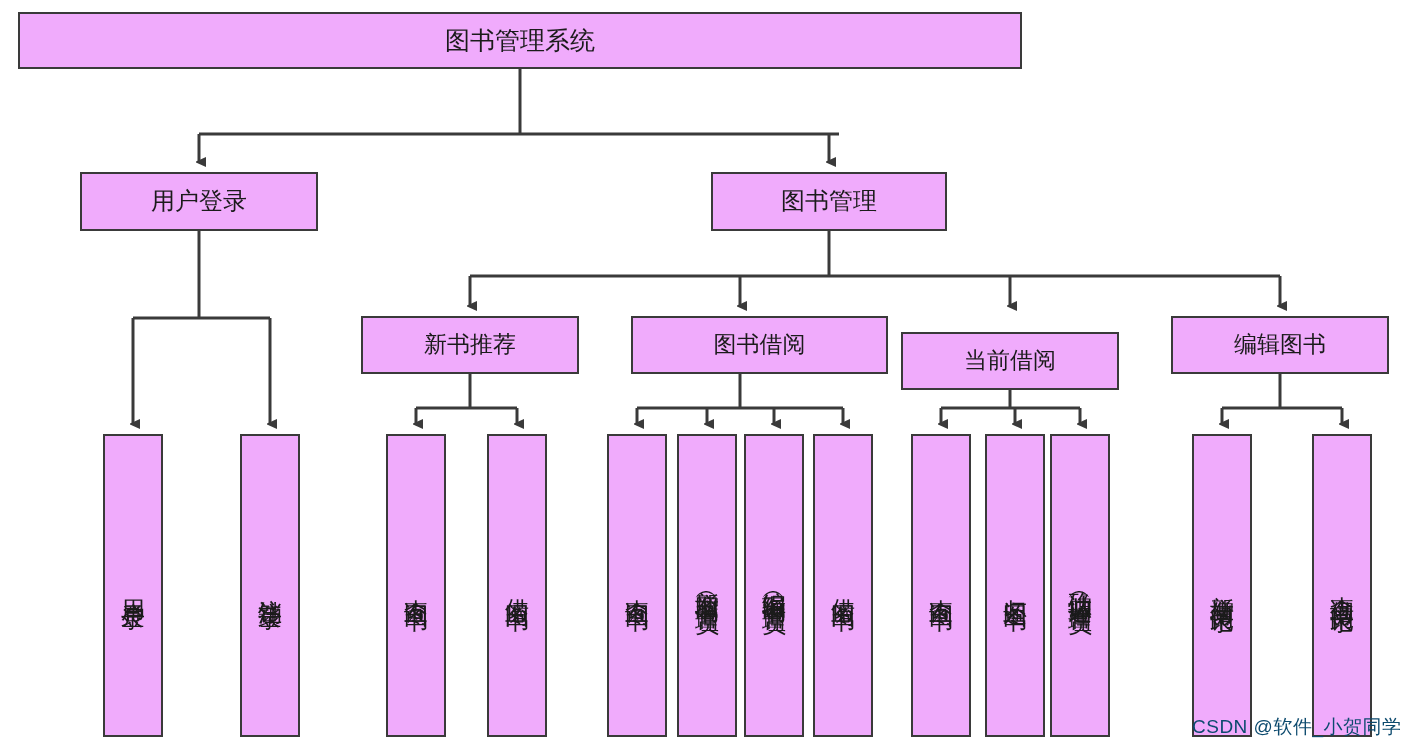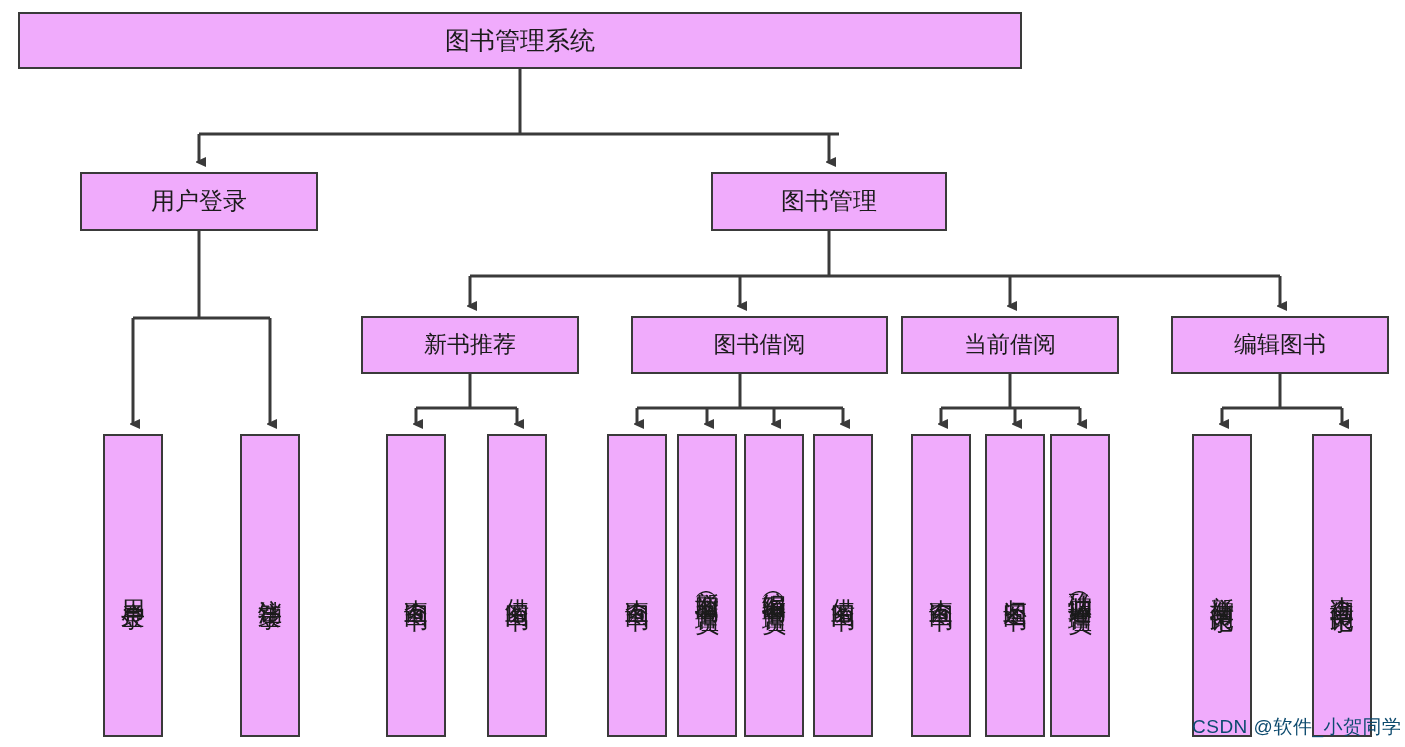--- a/index.html
+++ b/index.html
@@ -127,21 +127,21 @@
   <div class="node lvl2" style="left:711px; top:172px; width:236px; height:59px;">
     <span class="lbl">图书管理</span>
   </div>
 
   <div class="node lvl3" style="left:361px; top:316px; width:218px; height:58px;">
     <span class="lbl">新书推荐</span>
   </div>
   <div class="node lvl3" style="left:631px; top:316px; width:257px; height:58px;">
     <span class="lbl">图书借阅</span>
   </div>
-  <div class="node lvl3" style="left:901px; top:316px; width:218px; height:58px;">
+  <div class="node lvl3" style="left:901px; top:332px; width:218px; height:58px;">
     <span class="lbl">当前借阅</span>
   </div>
   <div class="node lvl3" style="left:1171px; top:316px; width:218px; height:58px;">
     <span class="lbl">编辑图书</span>
   </div>
 
   <div class="node leaf" style="left:103px; top:434px; width:60px; height:303px;">
     <span class="lbl">用户登录</span>
   </div>
   <div class="node leaf" style="left:240px; top:434px; width:60px; height:303px;">

